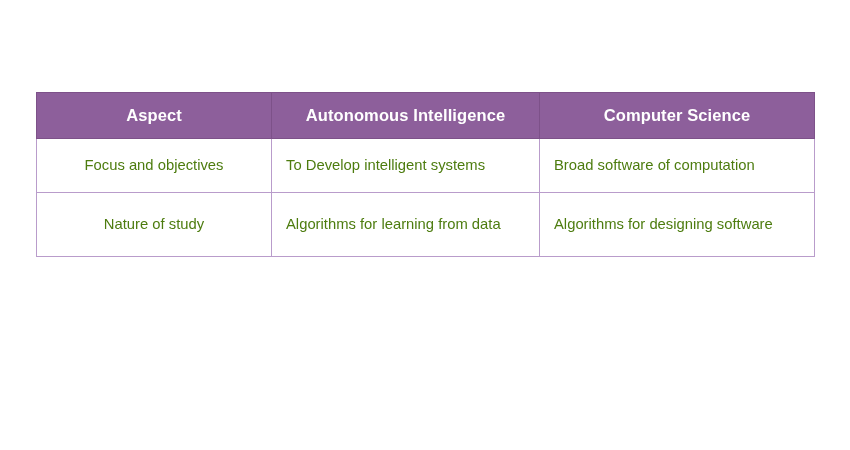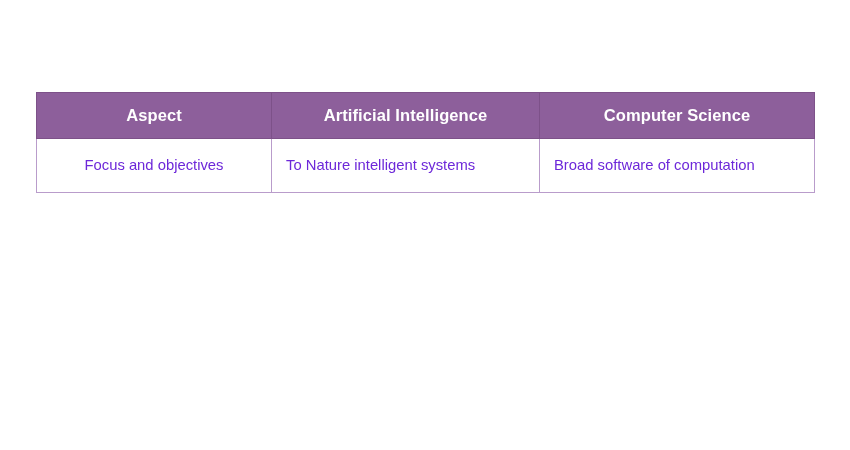--- a/index.html
+++ b/index.html
@@ -47,21 +47,21 @@
     text-align: center;
     padding: 13px 10px;
     border: 1px solid #7d5189;
     letter-spacing: 0.1px;
     height: 24px;
     box-sizing: border-box;
     margin-left: 30px;
   }
 
   tbody td {
-    color: #6d28d9;
+    color: #4d7c0f;
     font-size: 14.8px;
     font-weight: normal;
     border: 1px solid #b99ccb;
     padding: 10px 14px;
     vertical-align: middle;
     line-height: 1.48;
   }
 
   tbody td.aspect {
     text-align: center;
@@ -86,28 +86,33 @@
     <table class="comparison">
       <colgroup>
         <col class="c1">
         <col class="c2">
         <col class="c3">
       </colgroup>
 
       <thead>
         <tr>
           <th>Aspect</th>
-          <th>Artificial Intelligence</th>
+          <th>Autonomous Intelligence</th>
           <th>Computer Science</th>
         </tr>
       </thead>
 
       <tbody>
         <tr class="r1">
           <td class="aspect">Focus and objectives</td>
-          <td class="detail">To Nature intelligent systems</td>
+          <td class="detail">To Develop intelligent systems</td>
           <td class="detail">Broad software of computation</td>
+        </tr>
+        <tr class="r2">
+          <td class="aspect">Nature of study</td>
+          <td class="detail">Algorithms for learning from data</td>
+          <td class="detail">Algorithms for designing software</td>
         </tr>
       </tbody>
     </table>
   </div>
 
 </div>
 
 </body></html>

